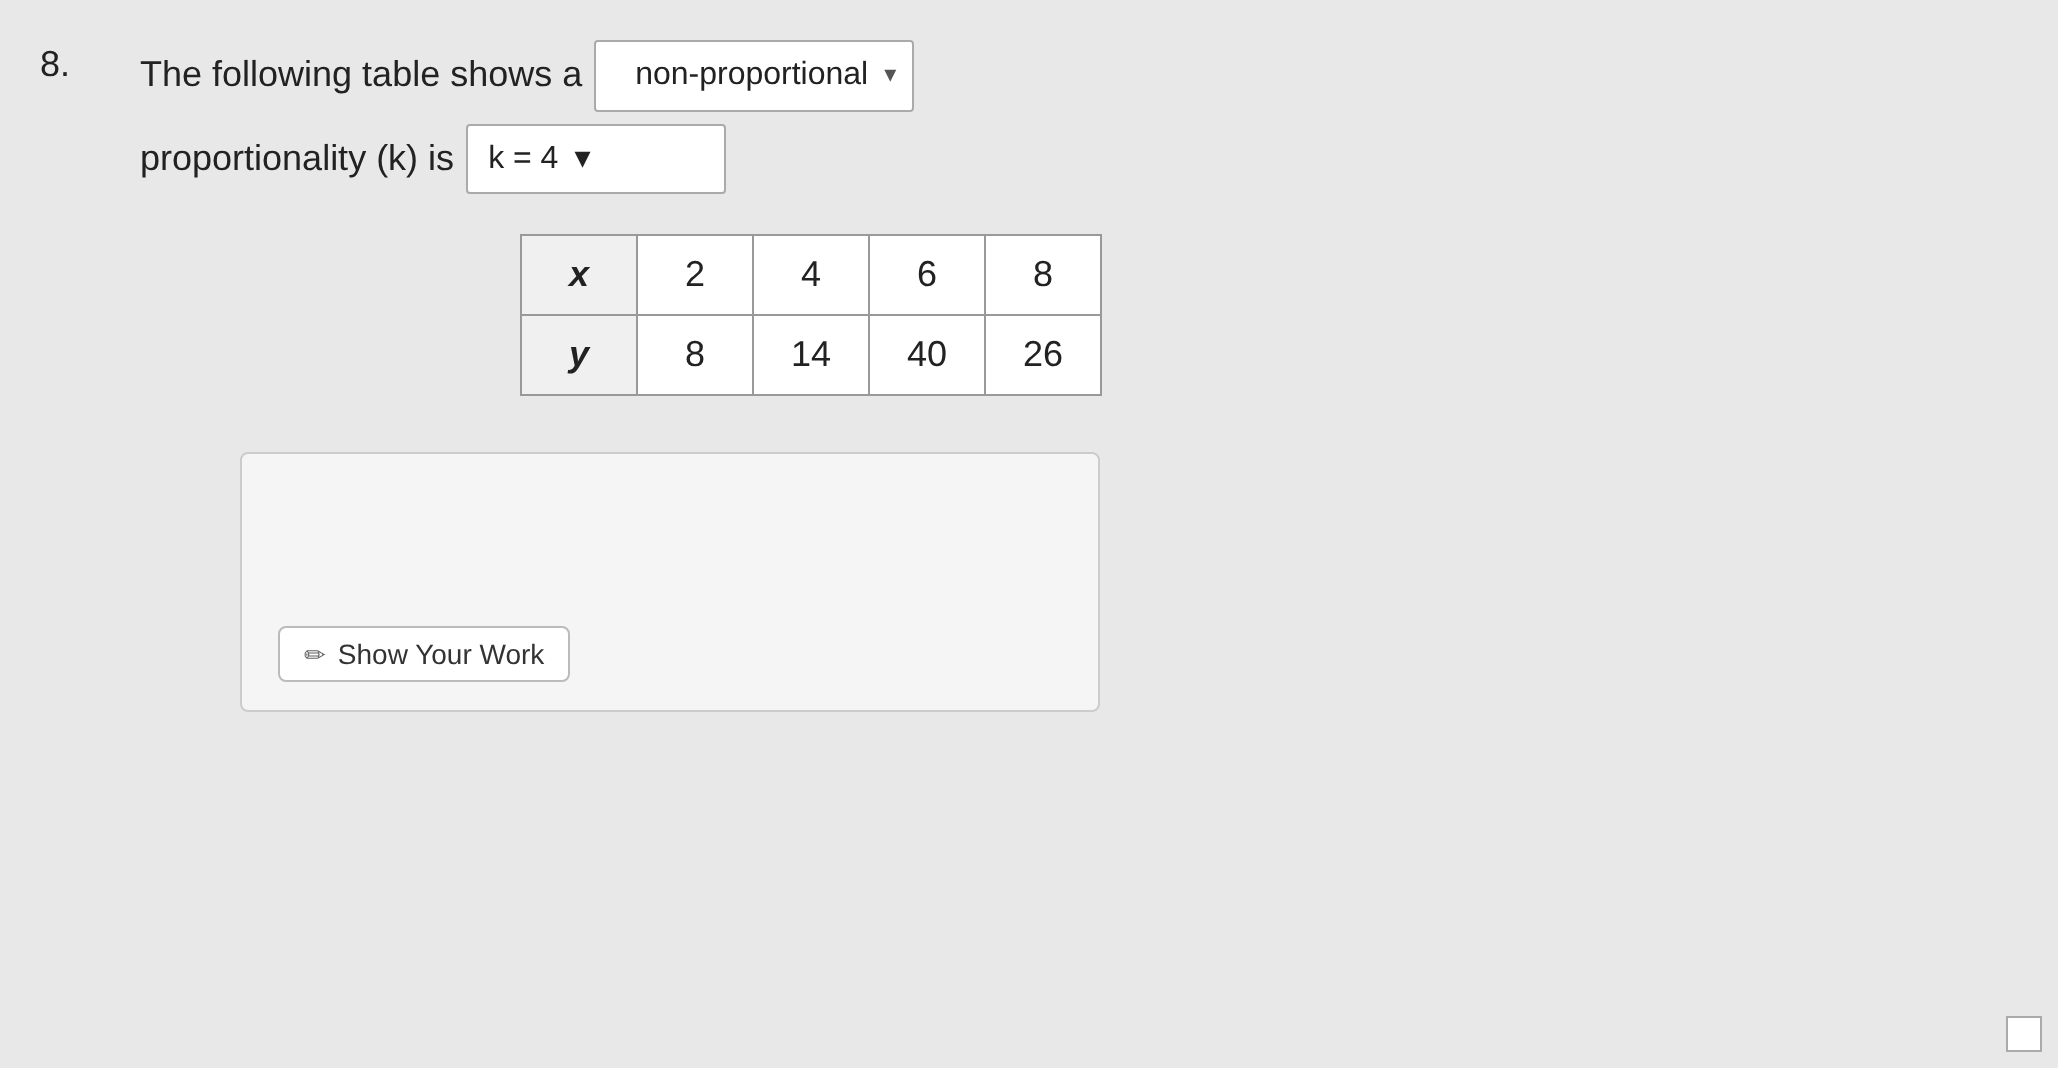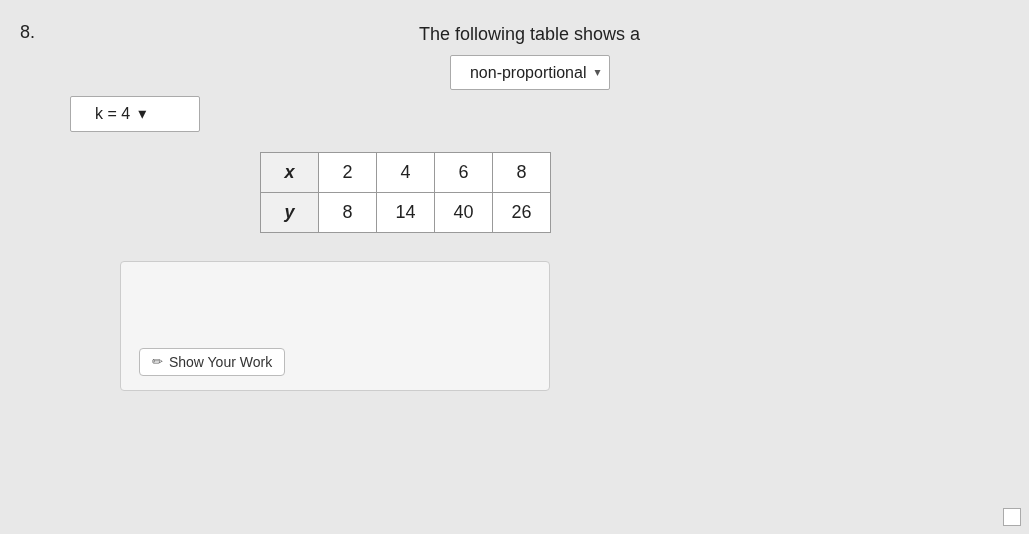--- a/index.html
+++ b/index.html
@@ -40,21 +40,20 @@
       color: #222;
       line-height: 1.6;
     }
 
     .question-line1 {
       display: flex;
       align-items: center;
       gap: 6px;
       flex-wrap: nowrap;
       margin-bottom: 6px;
-      flex-direction: column;
     }
 
     .question-line2 {
       display: flex;
       align-items: center;
       gap: 6px;
       margin-top: 4px;
     }
 
     .dropdown-select {
@@ -72,21 +71,21 @@
     }
 
     .dropdown-select .chevron {
       font-size: 12px;
       color: #555;
     }
 
     .dropdown-select2 {
       border: 1px solid #aaa;
       background: #fff;
-      padding: 4px 24px;
+      padding: 4px 10px;
       font-size: 16px;
       border-radius: 2px;
       display: inline-flex;
       align-items: center;
       gap: 8px;
       cursor: pointer;
       min-width: 130px;
     }
 
     .table-container {
@@ -170,20 +169,21 @@
       <span>The following table shows a</span>
 
       <div class="dropdown-select">
         <span>non-proportional</span>
         <span class="chevron">▾</span>
       </div>
 
     </div>
 
     <div class="question-line2">
+      <span>proportionality (k) is</span>
 
       <div class="dropdown-select2">
         <span>k = 4</span>
         <span class="chevron">▾</span>
       </div>
     </div>
 
   </div>
 
   <div class="table-container">

